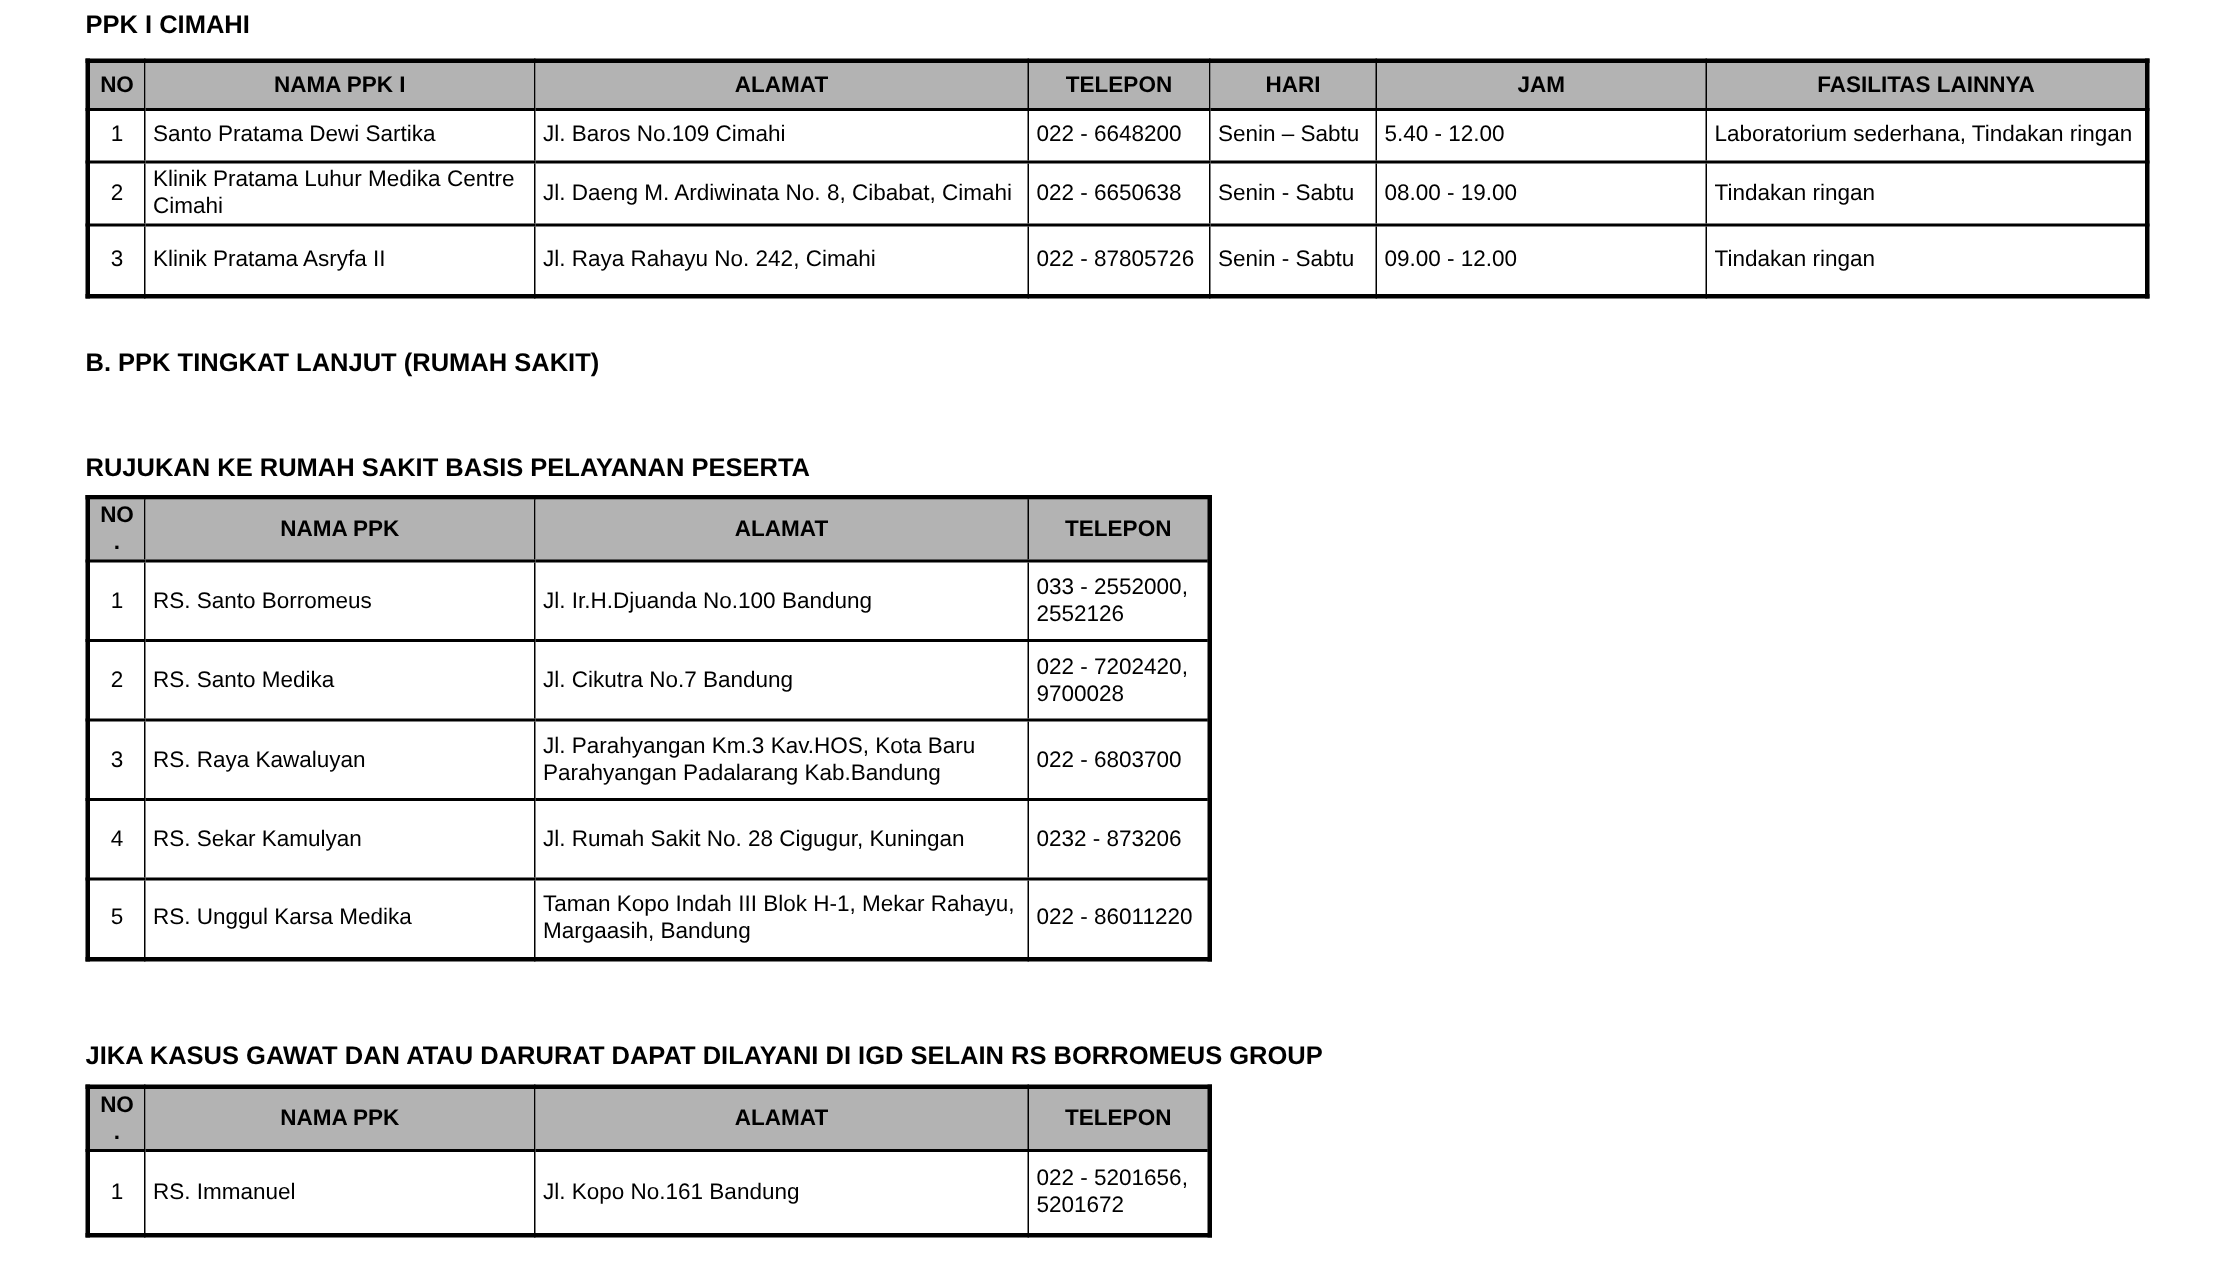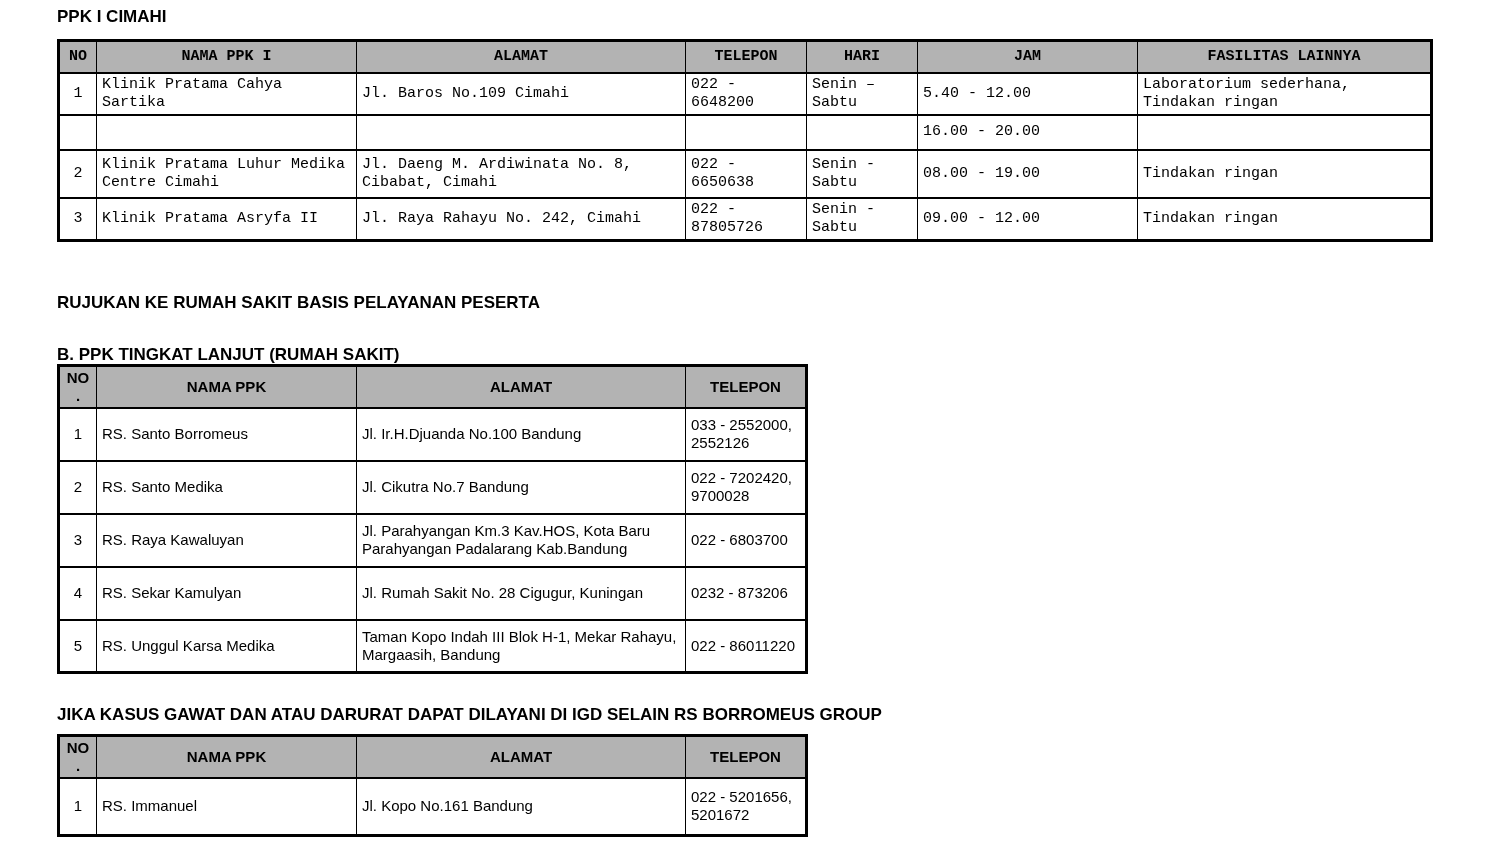--- a/index.html
+++ b/index.html
@@ -17,21 +17,21 @@
     font-family:"Liberation Sans","DejaVu Sans",sans-serif;
   }
   .doc{padding:8px 0 0 57px;}
   .heading{
     font-size:17px;font-weight:bold;line-height:18px;
     margin:0;letter-spacing:0;
   }
   .heading-ppk1{margin-bottom:13px;}
   .heading-section-b{margin-top:34px;}
   .heading-rujukan{margin-top:52px;margin-bottom:9px;}
-  .heading-igd{margin-top:32px;margin-bottom:10px;}
+  .heading-igd{margin-top:54px;margin-bottom:10px;}
   table.tbl{
     border-collapse:collapse;
     table-layout:fixed;
     border:3px solid var(--border);
   }
   table.tbl th,table.tbl td{
     border:1px solid var(--border);
     border-top-width:2px;border-bottom-width:2px;
     padding:2px 5px;
     font-size:15px;line-height:18px;
@@ -49,21 +49,21 @@
   #t1 thead tr{height:32px;}
   #t1 tbody tr{height:35px;}
   #t1 tbody tr:nth-child(3){height:48px;}
   #t1 tbody tr:nth-child(4),
   #t1 tbody tr:nth-child(5){height:34px;}
   #t2 thead tr{height:33px;}
   #t2 tbody tr{height:53px;}
   #t3 thead tr{height:32px;}
   #t3 tbody tr{height:57px;}
   
-  #t1{width:1373px;font-family:Liberation Mono, monospace;}
+  #t1{width:1373px;}
   #t2,#t3{width:748px;}
   col.c-no{width:38px;}
   col.c-nama{width:260px;}
   col.c-alamat{width:329px;}
   col.c-telepon{width:121px;}
   col.c-hari{width:111px;}
   col.c-jam{width:220px;}
   col.c-fasilitas{width:294px;}
 </style>
 </head>
@@ -90,35 +90,26 @@
           <th>ALAMAT</th>
           <th>TELEPON</th>
           <th>HARI</th>
           <th>JAM</th>
           <th>FASILITAS LAINNYA</th>
         </tr>
       </thead>
     <tbody>
         <tr>
           <td>1</td>
-          <td>Klinik Pratama Cahya Sartika</td>
+          <td>Santo Pratama Dewi Sartika</td>
           <td>Jl. Baros No.109 Cimahi</td>
           <td>022 - 6648200</td>
           <td>Senin – Sabtu</td>
           <td>5.40 - 12.00</td>
           <td>Laboratorium sederhana, Tindakan ringan</td>
-        </tr>
-        <tr>
-          <td></td>
-          <td></td>
-          <td></td>
-          <td></td>
-          <td></td>
-          <td>16.00 - 20.00</td>
-          <td></td>
         </tr>
         <tr>
           <td>2</td>
           <td>Klinik Pratama Luhur Medika Centre Cimahi</td>
           <td>Jl. Daeng M. Ardiwinata No. 8, Cibabat, Cimahi</td>
           <td>022 - 6650638</td>
           <td>Senin - Sabtu</td>
           <td>08.00 - 19.00</td>
           <td>Tindakan ringan</td>
         </tr>
@@ -127,23 +118,23 @@
           <td>Klinik Pratama Asryfa II</td>
           <td>Jl. Raya Rahayu No. 242, Cimahi</td>
           <td>022 - 87805726</td>
           <td>Senin - Sabtu</td>
           <td>09.00 - 12.00</td>
           <td>Tindakan ringan</td>
         </tr>
       </tbody>
   </table>
 
+  <h2 class="heading heading-section-b">B. PPK TINGKAT LANJUT (RUMAH SAKIT)</h2>
+
   <h2 class="heading heading-rujukan">RUJUKAN KE RUMAH SAKIT BASIS PELAYANAN PESERTA</h2>
-
-  <h2 class="heading heading-section-b">B. PPK TINGKAT LANJUT (RUMAH SAKIT)</h2>
 
   <table id="t2" class="tbl">
     <colgroup>
       <col class="c-no">
         <col class="c-nama">
         <col class="c-alamat">
       <col class="c-telepon">
     </colgroup>
     <thead>
         <tr>

